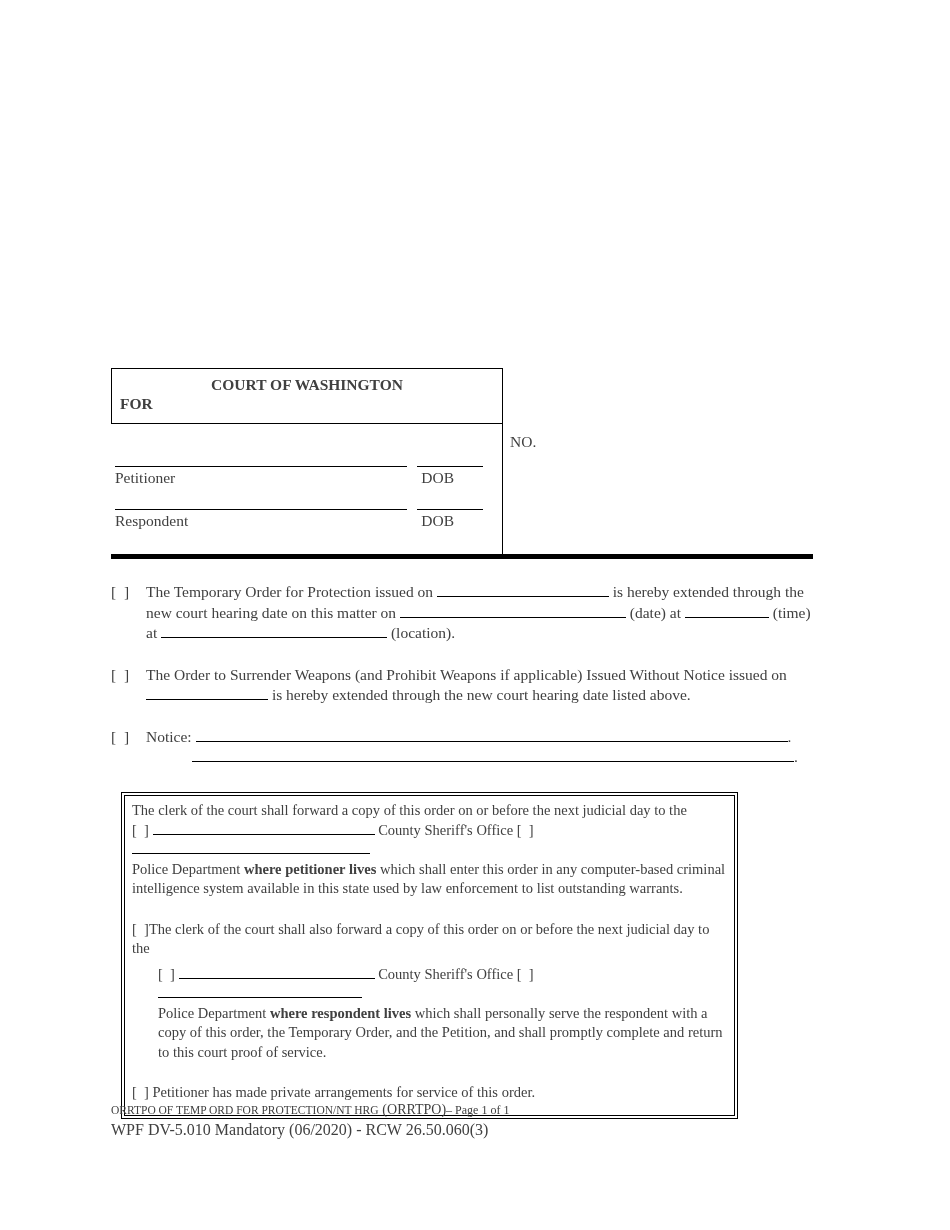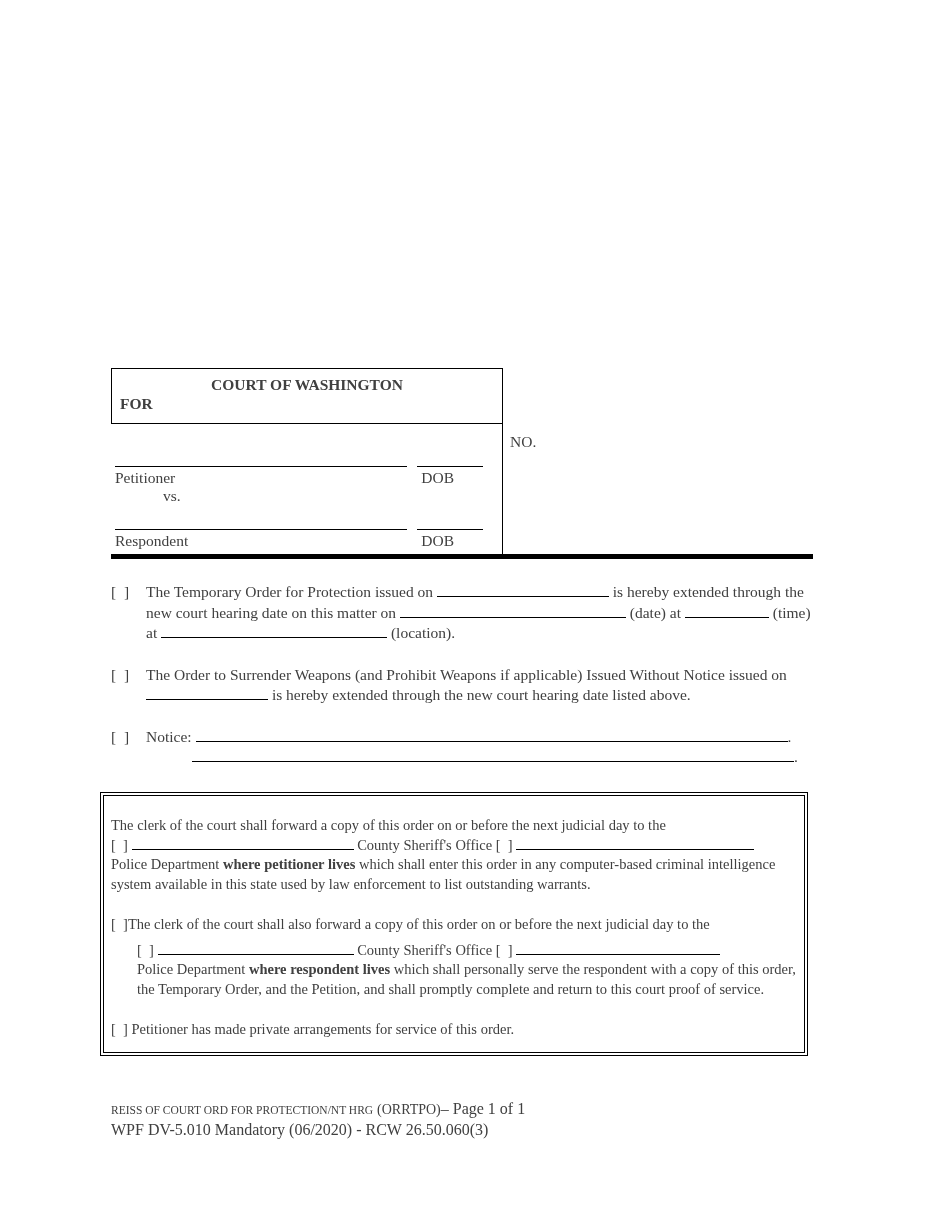--- a/index.html
+++ b/index.html
@@ -35,35 +35,35 @@
   .body-items { position:absolute; left:111px; top:566px; width:708px; line-height:20.5px; }
   .item { position:relative; padding-left:35px; margin-bottom:21px; }
   .cb-lead { position:absolute; left:0; top:0; }
   .bw-a { width:172px; } .bw-b { width:226px; } .bw-c { width:84px; }
   .bw-d { width:226px; } .bw-e { width:122px; }
   .bw-f { width:592px; } .bw-g { width:602px; }
   .other-line2 { margin-left:46px; }
 
   
   .clerk-box {
-    position:absolute; left:100px; top:776px; width:708px;
-    border:4px double #000; padding:20px 8px 12px 7px;
+    position:absolute; left:121px; top:776px; width:617px;
+    border:4px double #000; padding:5px 8px 12px 7px;
     font-size:14.5px; line-height:19.5px;
   }
   .bw-h { width:222px; } .bw-i { width:238px; }
   .bw-j { width:196px; } .bw-k { width:204px; }
   .clerk-para.mt { margin-top:21px; }
   .indent { margin-left:26px; margin-top:6px; }
   b { font-weight:bold; }
 
   
   .footer { position:absolute; left:111px; top:1084px; line-height:17px; }
   .f1a { font-size:11.5px; }
   .f1b { font-size:14px; }
-  .f1c { font-size:16px; }
+  .f1c { font-size:12px; }
   .f2 { font-size:16px; margin-top:2px; }
 </style>
 </head>
 <body>
 
 <div class="page">
 
   <div class="caption">
     <div class="cap-left">
       <div class="court-box">
@@ -72,21 +72,20 @@
       </div>
       <div class="party">
         <div class="row-blanks">
           <span class="blank bw-long"></span>
           <span class="blank bw-short"></span>
         </div>
         <div class="row-labels">
           <span>Petitioner</span>
           <span class="dob">DOB</span>
         </div>
-        <div class="row-vs">vs.</div>
         <div class="row-blanks second">
           <span class="blank bw-long"></span>
           <span class="blank bw-short"></span>
         </div>
         <div class="row-labels">
           <span>Respondent</span>
           <span class="dob">DOB</span>
         </div>
       </div>
     </div>
@@ -160,19 +159,19 @@
 
     <div class="clerk-para mt">
       <span class="cb">[  ]</span>
       <span>Petitioner has made private arrangements for service of this order.</span>
     </div>
 
   </div>
 
   <div class="footer">
     <div class="f1">
-      <span class="f1a">REISS OF COURT ORD FOR PROTECTION/NT HRG</span>
+      <span class="f1a">ORRTPO OF TEMP ORD FOR PROTECTION/NT HRG</span>
       <span class="f1b">(ORRTPO)</span><span class="f1c">–  Page 1 of 1</span>
     </div>
     <div class="f2">WPF DV-5.010  Mandatory (06/2020) - RCW 26.50.060(3)</div>
   </div>
 
 </div>
 
 </body></html>

